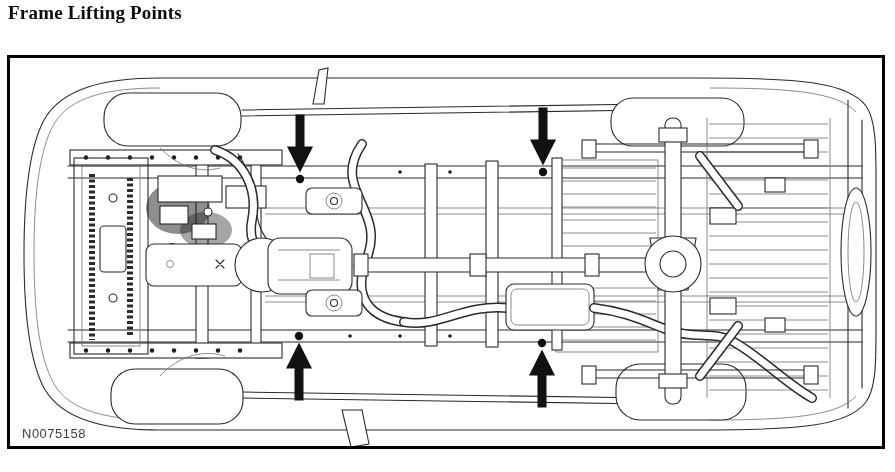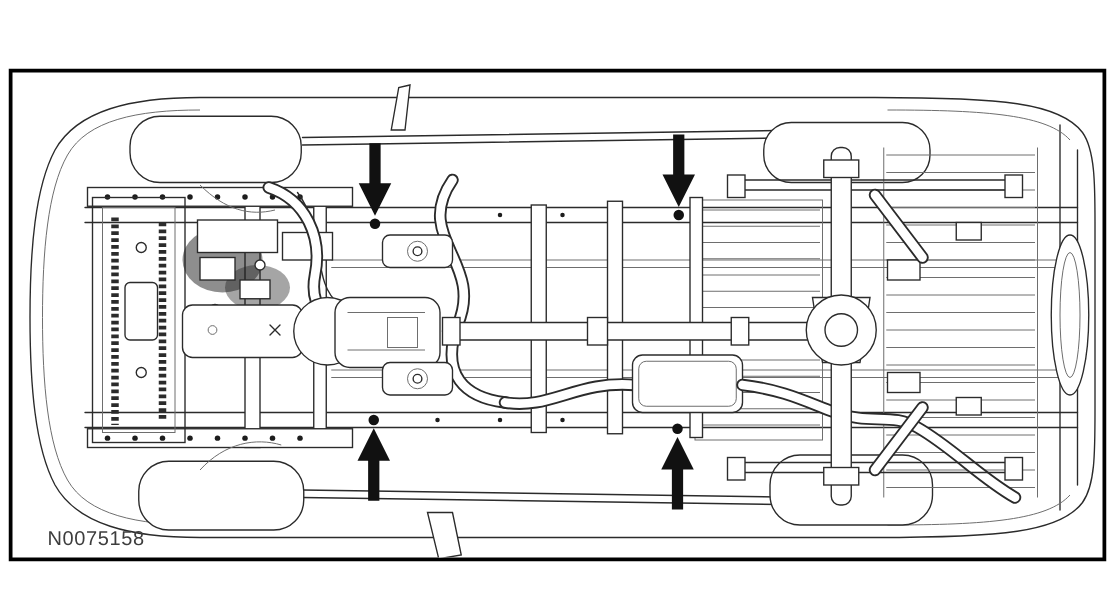--- a/index.html
+++ b/index.html
@@ -3,36 +3,37 @@
 <meta charset="utf-8">
 <style>
   html,body { margin:0; padding:0; background:#ffffff; }
   .page { position:relative; width:895px; height:472px; background:#fff; overflow:hidden;
           font-family:"Liberation Serif", serif; }
   .title { position:absolute; left:8px; top:2px; margin:0; font-weight:bold; font-size:19px;
            color:#0d0d0d; letter-spacing:0.2px; font-family:"Liberation Serif", serif; }
   .figure-box { position:absolute; left:7px; top:55px; width:872px; height:388px;
                 border:3px solid #000; background:#fff; }
   .figure-box svg { position:absolute; left:0; top:0; width:100%; height:100%; }
-  .fig-ref { position:absolute; left:28px; bottom:5px; font-family:"Liberation Sans", sans-serif;
-             font-size:16px; color:#3d3d3d; letter-spacing:0.5px; }
+  .fig-ref { position:absolute; left:12px; bottom:5px; font-family:"Liberation Sans", sans-serif;
+             font-size:13px; color:#3d3d3d; letter-spacing:0.5px; }
   
   .ln  { fill:none; stroke:#2b2b2b; stroke-width:1.1; stroke-linecap:round; }
   .lt  { fill:none; stroke:#6e6e6e; stroke-width:0.8; }
   .wh  { fill:#ffffff; stroke:#2b2b2b; stroke-width:1.1; }
   .dk  { fill:#1d1d1d; stroke:none; }
   .tube   { fill:none; stroke:#2b2b2b; stroke-width:10; stroke-linecap:round; }
   .tubein { fill:none; stroke:#ffffff; stroke-width:7;  stroke-linecap:round; }
   .dash   { stroke:#2b2b2b; stroke-width:6; stroke-dasharray:3 2.5; fill:none; }
 </style>
 </head>
 <body>
 
 <div class="page">
 
+  <h1 class="title">Frame Lifting Points</h1>
 
   <div class="figure-box">
     <svg id="diagram" viewBox="0 0 872 388" xmlns="http://www.w3.org/2000/svg">
 
       <g>
         <path class="ln" d="M150,20 H690 C790,20 838,24 856,48 C866,62 866,90 866,120 V270
                  C866,305 866,330 856,344 C838,368 790,372 690,372 H150
                  C95,372 52,362 34,330 C18,300 14,250 14,196 C14,142 18,92 34,62 C52,30 95,20 150,20 Z"></path>
         <path class="lt" d="M150,30 C100,30 60,38 44,66 C28,94 24,144 24,196 C24,248 28,298 44,326 C60,354 100,362 150,362"></path>
         <path class="ln" d="M838,42 V350 M852,62 V330"></path>

